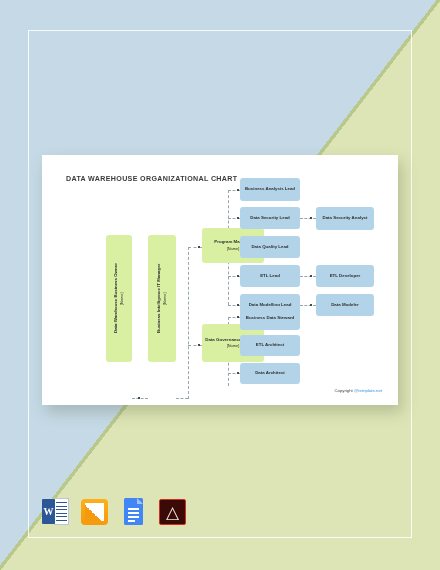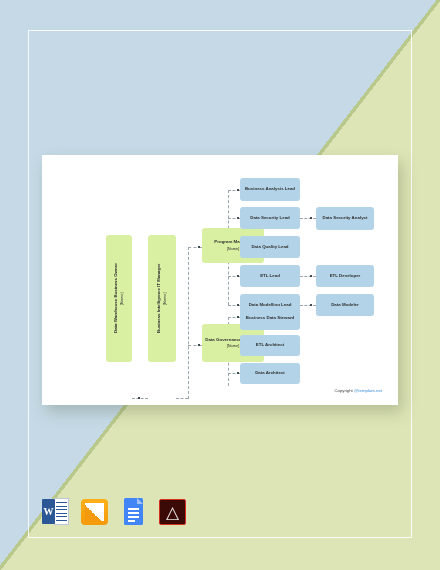--- a/index.html
+++ b/index.html
@@ -89,20 +89,21 @@
   .ic-pdf .pdglyph{position:absolute;left:0;top:1px;width:27px;height:26px;display:flex;align-items:center;justify-content:center;color:#e8e4e0;font-size:17px;font-family:"Liberation Serif",serif;}
 </style>
 </head>
 <body>
 
 <div id="bg-green"></div>
 <div id="frame"></div>
 
 <div id="doc">
 
+  <div id="doc-title">DATA WAREHOUSE ORGANIZATIONAL CHART</div>
 
   <div class="conn dashh" style="left:90px;top:243px;width:16px;"></div>
   <div class="dot" style="left:96px;top:242px;"></div>
 
   <div class="conn dashh" style="left:134px;top:243px;width:12px;"></div>
   <div class="conn dashv" style="left:146px;top:92px;height:152px;"></div>
 
   <div class="conn dashh" style="left:146px;top:92px;width:14px;"></div>
   <div class="dot" style="left:156px;top:91px;"></div>
 

